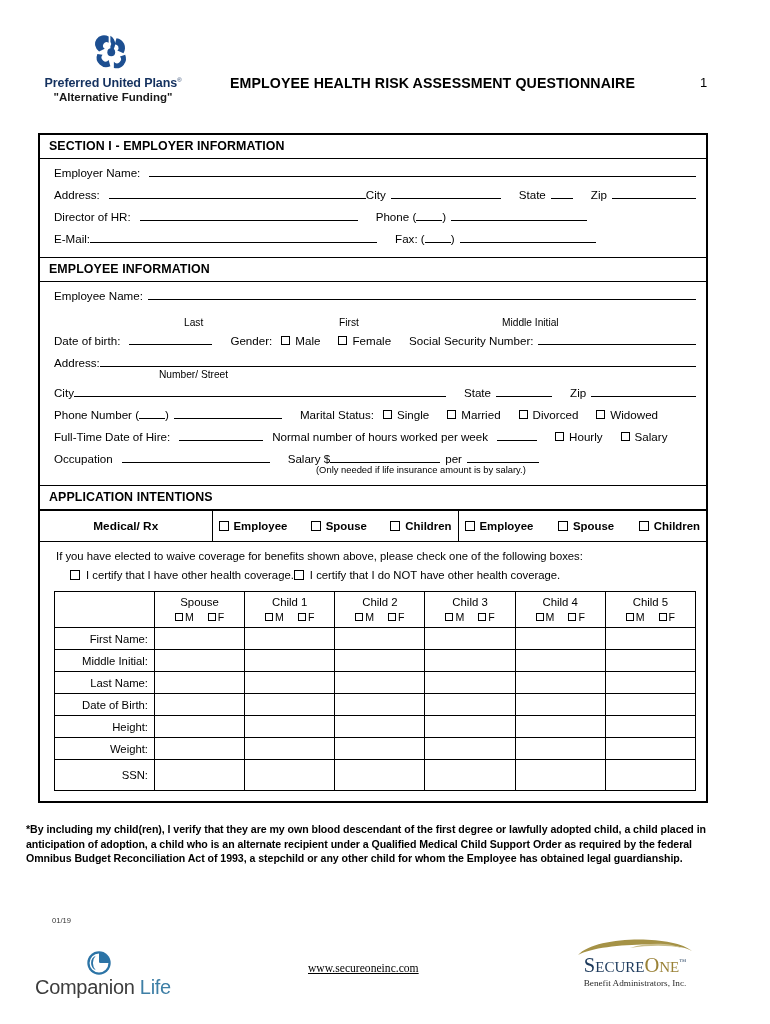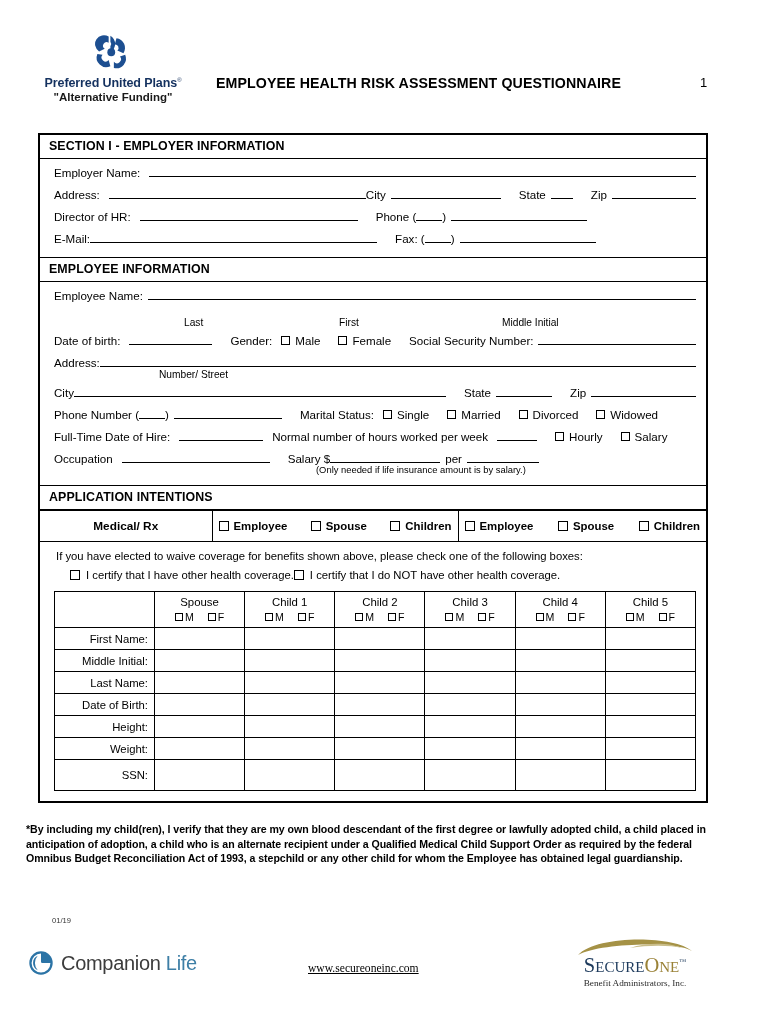--- a/index.html
+++ b/index.html
@@ -56,21 +56,21 @@
   }
   .pup-tag {
     font-size: 11.5px;
     font-weight: bold;
     color: #1a1a1a;
     margin-top: 1px;
     white-space: nowrap;
   }
   .doc-title {
     position: absolute;
-    left: 216px; top: 45px;
+    left: 230px; top: 45px;
     font-size: 14.2px;
     font-weight: bold;
     letter-spacing: 0.1px;
     white-space: nowrap;
   }
   .page-num {
     position: absolute;
     left: 700px; top: 45px;
     font-size: 13px;
   }
@@ -250,20 +250,21 @@
     position: absolute;
     left: 52px; top: 916px;
     font-size: 7.6px;
     color: #333;
   }
   .companion {
     position: absolute;
     left: 28px; top: 950px;
     display: flex;
     align-items: center;
+    flex-direction: column;
   }
   .companion .mark { width: 26px; height: 26px; flex: 0 0 auto; }
   .companion .txt {
     font-size: 20px;
     margin-left: 7px;
     color: #3c3c3c;
     letter-spacing: -0.3px;
     white-space: nowrap;
   }
   .companion .txt .life { color: #3e7fa6; }

